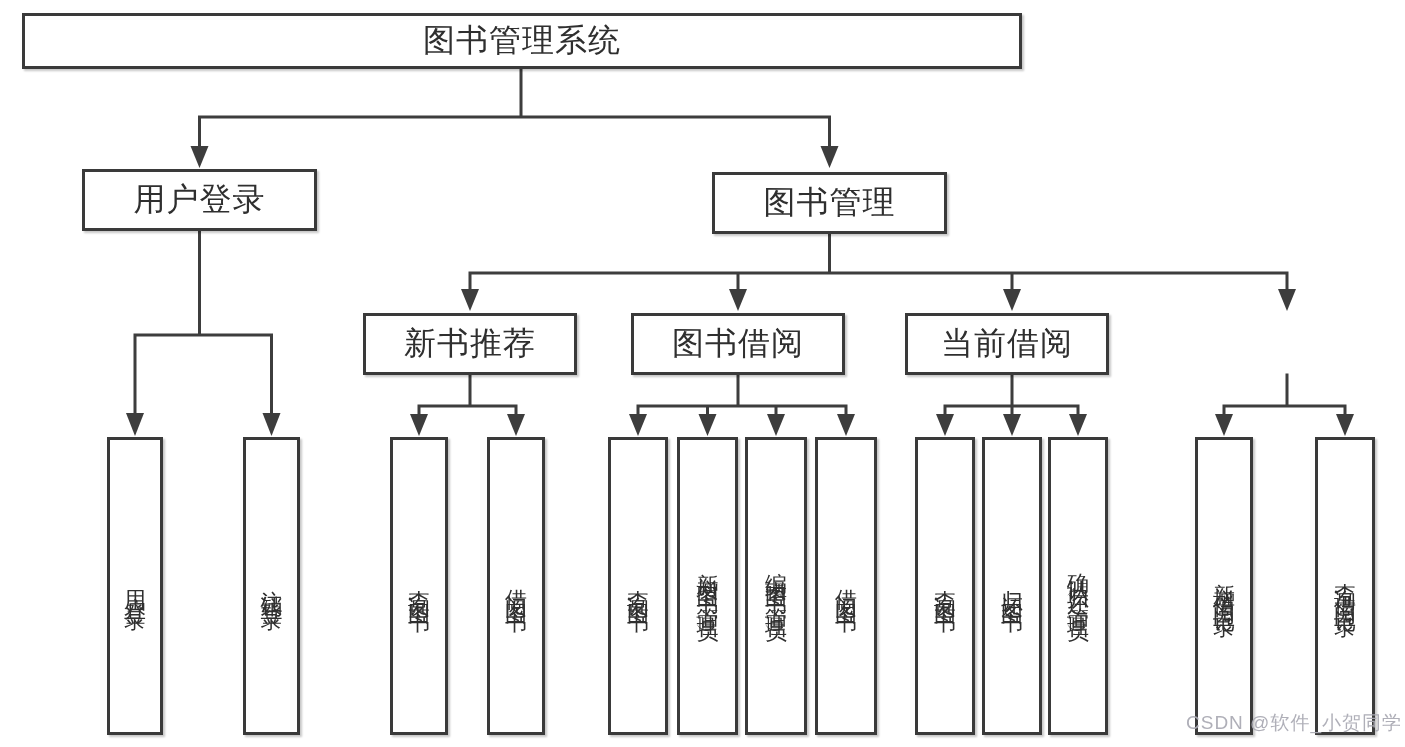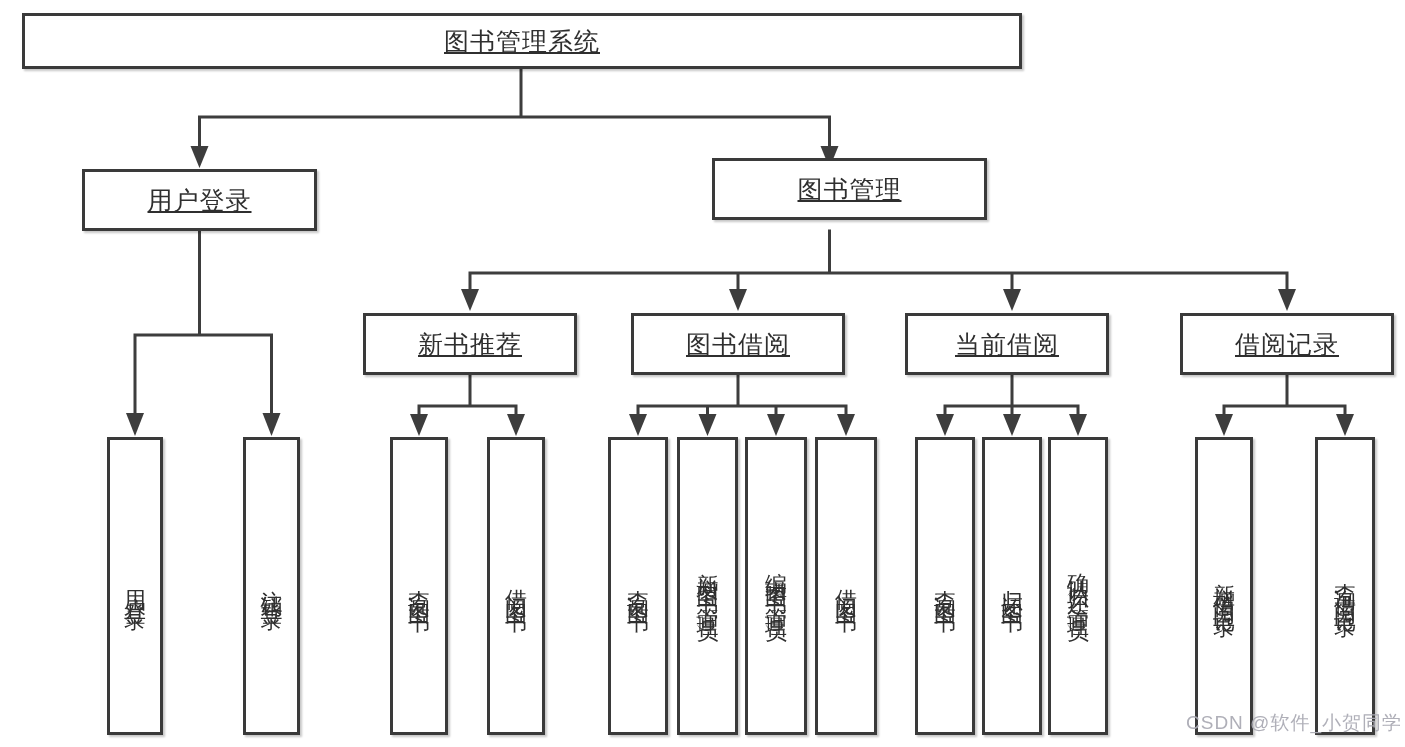--- a/index.html
+++ b/index.html
@@ -16,21 +16,21 @@
   .hbox,.vbox{
     position:absolute;
     box-sizing:border-box;
     background:#ffffff;
     border:3px solid #3a3a3a;
     box-shadow:2px 2px 2px rgba(0,0,0,0.22);
     color:#2f2f2f;
     display:flex;align-items:center;justify-content:center;
     z-index:1;
   }
-  .hbox{font-size:25px;letter-spacing:1px;white-space:nowrap;text-decoration:underline;}
+  .hbox{font-size:32px;letter-spacing:1px;white-space:nowrap;}
   .vbox{
     font-size:22px;
     writing-mode:vertical-lr;
     letter-spacing:7px;
     line-height:1;
   }
   .watermark{
     position:absolute;
     left:1186px;top:710px;
     z-index:2;
@@ -91,26 +91,25 @@
     <g>
       <path d="M1287 375 V406 M1224 406 H1345 M1224 406 V415 M1345 406 V415"></path>
       <polygon points="1215,414 1233,414 1224,436"></polygon>
       <polygon points="1336,414 1354,414 1345,436"></polygon>
     </g>
   </svg>
 
   <div class="hbox" style="left:22px;top:13px;width:1000px;height:56px;">图书管理系统</div>
 
   <div class="hbox" style="left:82px;top:169px;width:235px;height:62px;">用户登录</div>
-  <div class="hbox" style="left:712px;top:158px;width:275px;height:62px;">图书管理</div>
+  <div class="hbox" style="left:712px;top:172px;width:235px;height:62px;">图书管理</div>
 
   <div class="hbox" style="left:363px;top:313px;width:214px;height:62px;">新书推荐</div>
   <div class="hbox" style="left:631px;top:313px;width:214px;height:62px;text-align:center;">图书借阅</div>
   <div class="hbox" style="left:905px;top:313px;width:204px;height:62px;">当前借阅</div>
-  <div class="hbox" style="left:1180px;top:313px;width:214px;height:62px;">借阅记录</div>
 
   <div class="vbox" style="left:107px;top:437px;width:56px;height:298px;">用户登录</div>
   <div class="vbox" style="left:243px;top:437px;width:57px;height:298px;">注销登录</div>
 
   <div class="vbox" style="left:390px;top:437px;width:58px;height:298px;">查询图书</div>
   <div class="vbox" style="left:487px;top:437px;width:58px;height:298px;">借阅图书</div>
 
   <div class="vbox" style="left:608px;top:437px;width:60px;height:298px;">查询图书</div>
   <div class="vbox" style="left:677px;top:437px;width:61px;height:298px;">新增图书（管理员）</div>
   <div class="vbox" style="left:745px;top:437px;width:62px;height:298px;">编辑图书（管理员）</div>

